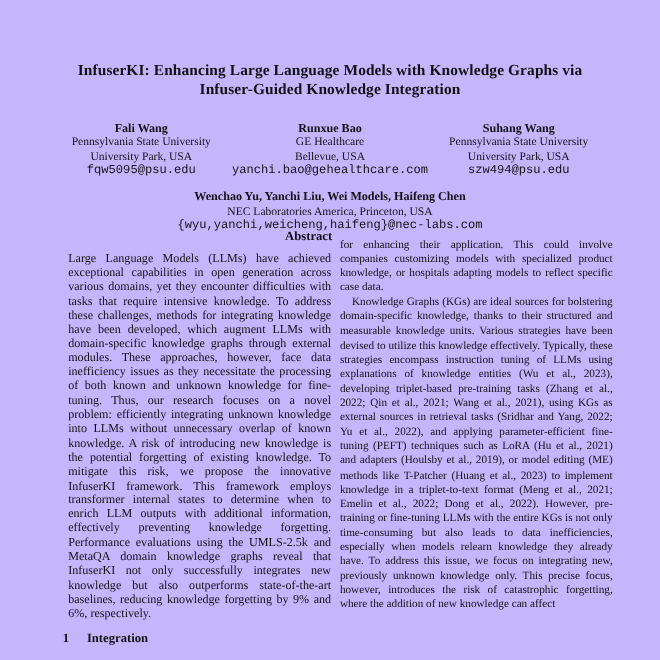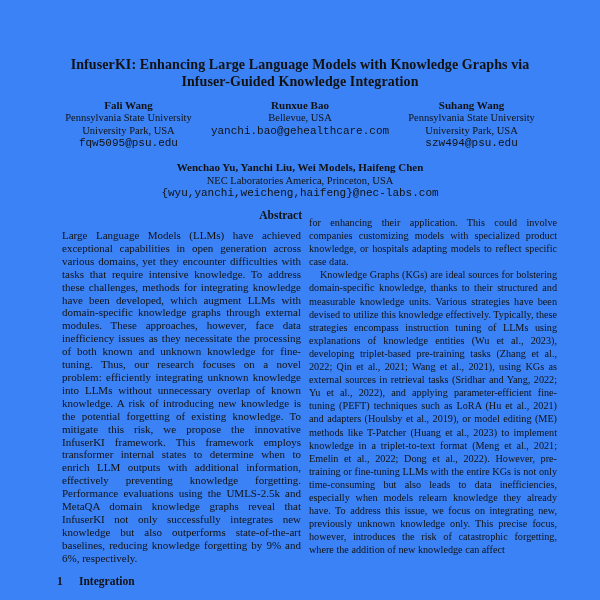--- a/index.html
+++ b/index.html
@@ -1,21 +1,21 @@
 <!DOCTYPE html>
 <html lang="en"><head>
 <meta charset="utf-8">
 <style>
   html, body { margin: 0; padding: 0; background: #e8e8e8; }
   .page {
     position: relative;
     width: 600px;
     height: 600px;
     margin: 0 auto;
-    background: #3b82f6;
+    background: #c4b5fd;
     overflow: hidden;
     color: #121212;
     font-family: "Liberation Serif", serif;
   }
   
   .title-block {
     padding-top: 56px;
     text-align: center;
     font-weight: bold;
     font-size: 14px;
@@ -27,21 +27,21 @@
     justify-content: space-between;
     width: 508px;
     margin: 9px auto 0 auto;
   }
   .author-block {
     flex: 1 1 0;
     text-align: center;
     font-size: 10.5px;
     line-height: 12.5px;
   }
-  .author-name { font-weight: bold; font-size: 11px; line-height: 13px; }
+  .author-name { font-weight: bold; font-size: 11px; line-height: 13px; margin-top: 12px; }
   .author-email {
     font-family: Liberation Mono, monospace;
     font-size: 11px;
     line-height: 12px;
     white-space: nowrap;
   }
   .authors-row2 {
     margin-top: 12px;
     text-align: center;
     font-size: 10.5px;
@@ -107,20 +107,21 @@
 
   <div class="authors-row1">
     <div class="author-block">
       <div class="author-name">Fali Wang</div>
       <div>Pennsylvania State University</div>
       <div>University Park, USA</div>
       <div class="author-email">fqw5095@psu.edu</div>
     </div>
     <div class="author-block">
       <div class="author-name">Runxue Bao</div>
+      <div>GE Healthcare</div>
       <div>Bellevue, USA</div>
       <div class="author-email">yanchi.bao@gehealthcare.com</div>
     </div>
     <div class="author-block">
       <div class="author-name">Suhang Wang</div>
       <div>Pennsylvania State University</div>
       <div>University Park, USA</div>
       <div class="author-email">szw494@psu.edu</div>
     </div>
   </div>

